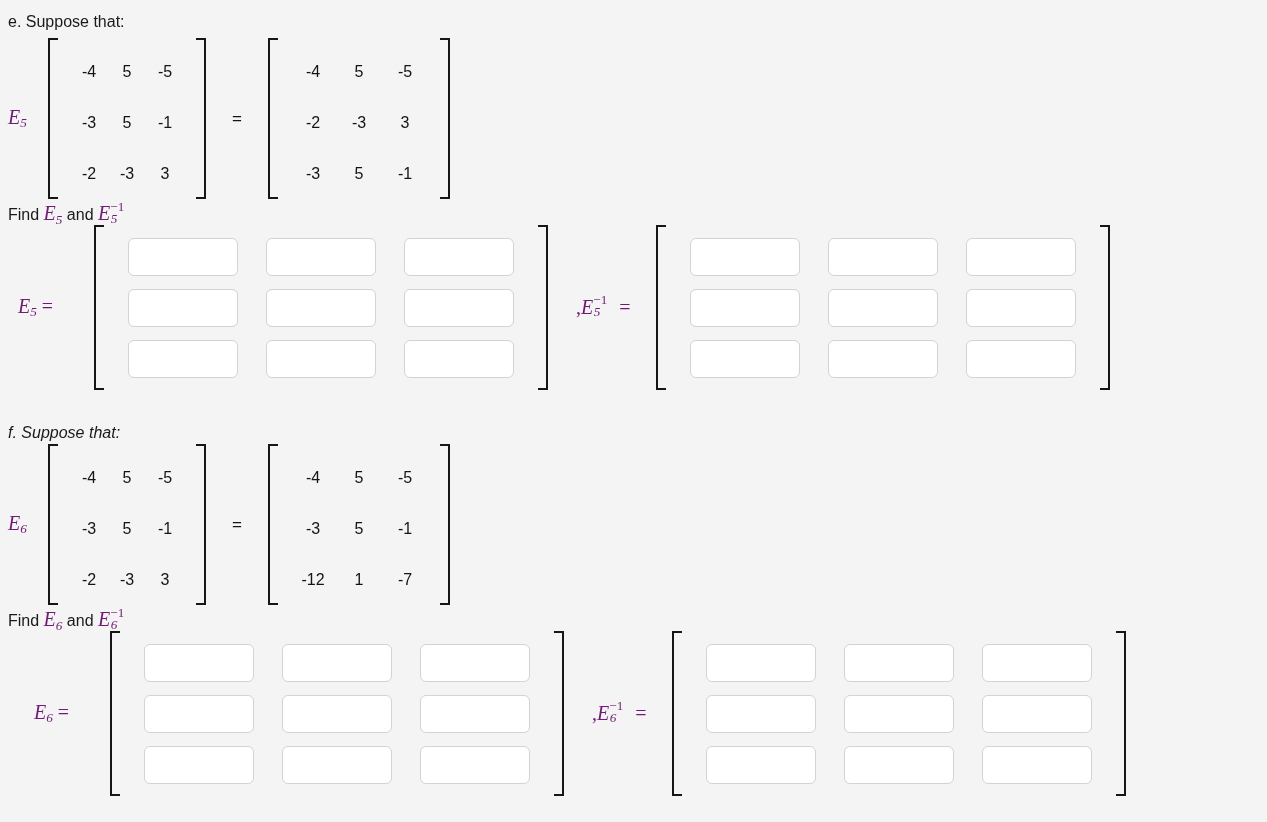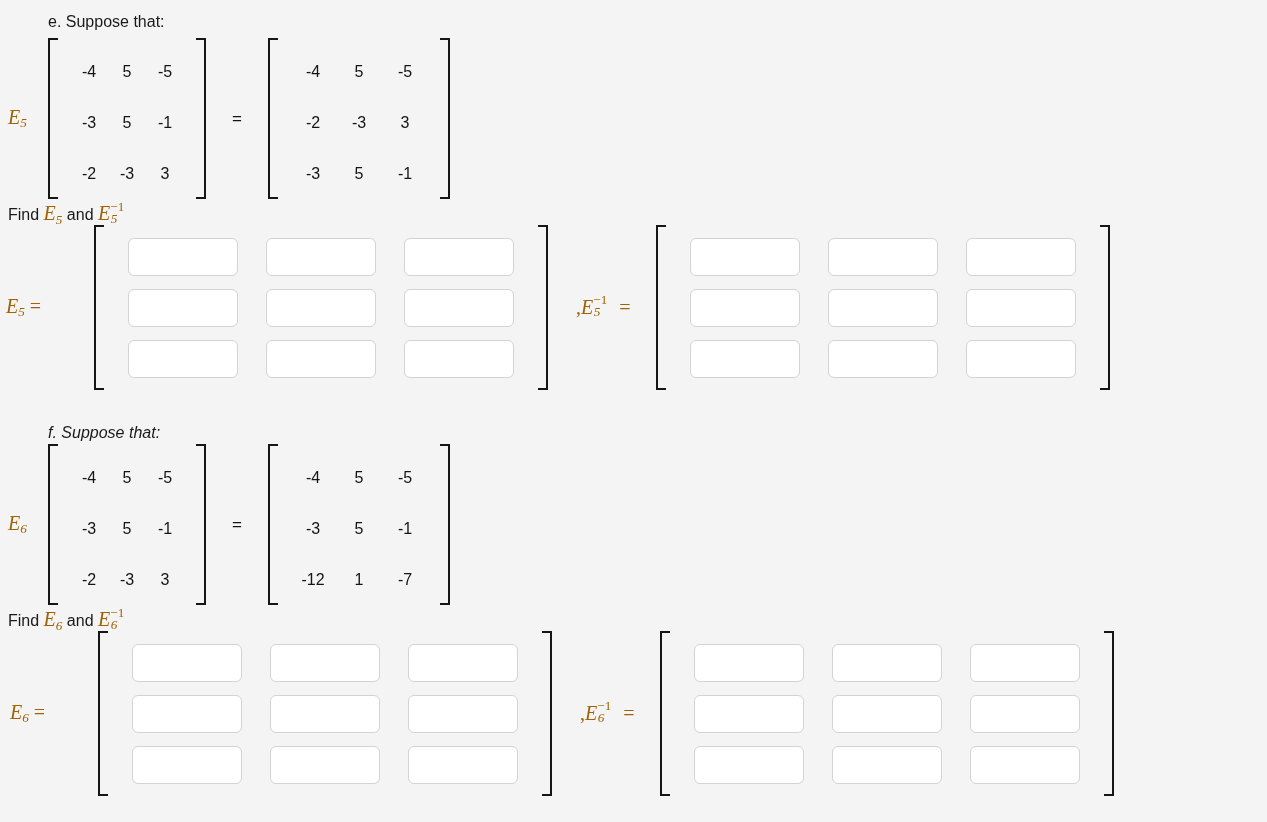--- a/index.html
+++ b/index.html
@@ -29,21 +29,21 @@
     font-family: "Liberation Sans", sans-serif;
     font-size: 16px;
     color: #1a1a1a;
     line-height: 1.2;
     white-space: nowrap;
   }
   .mathlabel {
     font-family: "Liberation Serif", serif;
     font-style: italic;
     font-size: 20px;
-    color: #a16207;
+    color: #701a75;
     white-space: nowrap;
     display: inline-block;
     text-align: right;
   }
   .mathlabel .sub {
     font-size: 0.66em;
     vertical-align: -0.28em;
     font-style: italic;
     display: inline-block;
   }
@@ -78,21 +78,21 @@
     font-size: 20px;
   }
   .comma {
     font-family: "Liberation Serif", serif;
     font-size: 20px;
     font-style: normal;
   }
 
   
   .section { position: absolute; left: 0; }
-  .section-head { position: absolute; left: 8px; margin-left: 40px; }
+  .section-head { position: absolute; left: 8px; }
 
   
   .eq-row {
     position: absolute;
     display: flex;
     align-items: center;
   }
   .eq-lead {
     width: 46px;
     text-align: left;
@@ -181,21 +181,21 @@
     outline: none;
   }
 
   .ans-row {
     position: absolute;
     display: flex;
     align-items: center;
   }
   .ans-lead {
     width: 92px;
-    padding-left: 6px;
+    padding-left: 18px;
     box-sizing: border-box;
   }
   .ans-mid {
     width: 104px;
     text-align: left;
     padding-left: 26px;
     box-sizing: border-box;
   }
 </style>
 </head>
@@ -400,21 +400,21 @@
         <div class="brk right">
             <i></i>
           </div>
       </div>
     </div>
 
     <div class="prompt" style="position:absolute; top:607px; left:8px;">
       <span>Find </span><span class="mathlabel"><span>E</span><span class="sub">6</span></span><span> and </span><span class="mathlabel"><span>E</span><span class="supsub"><span class="sup">−1</span><span class="sub">6</span></span></span>
     </div>
 
-    <div class="ans-row" style="top:631px; left:4px;text-decoration:underline;">
+    <div class="ans-row" style="top:631px; left:16px;text-decoration:underline;">
 
       <div class="ans-lead">
         <span class="mathlabel"><span>E</span><span class="sub">6</span> <span class="eqsign">=</span></span>
       </div>
 
       <div class="matrix ansmatrix" style="height:165px;">
         <div class="brk left">
             <i></i>
           </div>
         <div class="mgrid">

